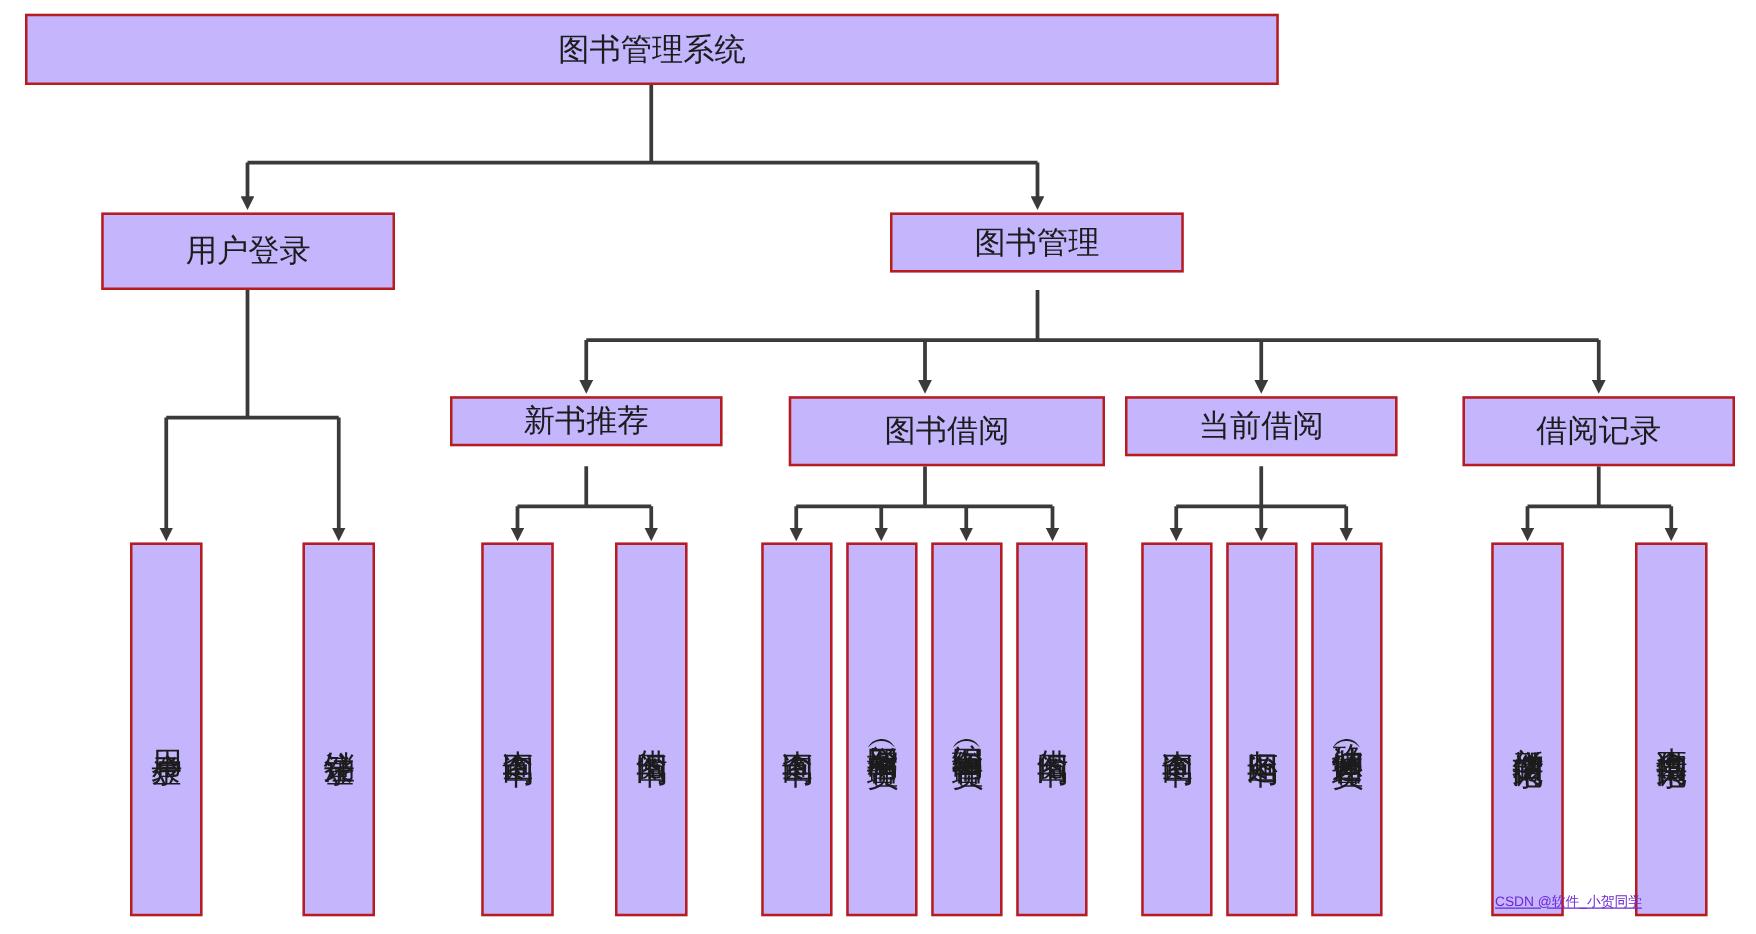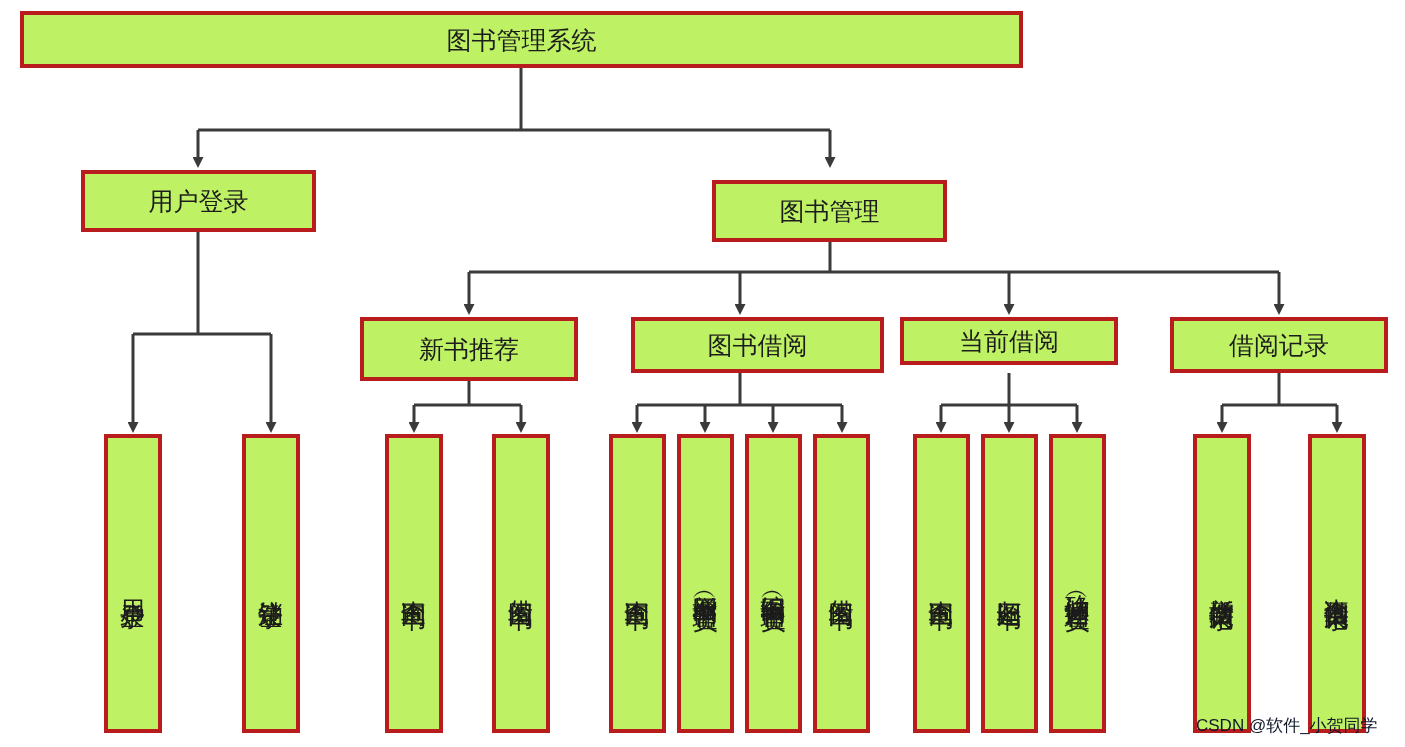--- a/index.html
+++ b/index.html
@@ -21,22 +21,22 @@
     position: absolute;
     left: 0;
     top: 0;
     width: 1405px;
     height: 747px;
     pointer-events: none;
   }
   .node {
     position: absolute;
     box-sizing: border-box;
-    background: #bef264;
-    border: 4px solid #b91c1c;
+    background: #c4b5fd;
+    border: 2px solid #b91c1c;
     display: flex;
     align-items: center;
     justify-content: center;
     z-index: 2;
   }
   .node-label {
     color: #1c1c1c;
     line-height: 1.12;
     text-align: center;
     white-space: nowrap;
@@ -52,24 +52,25 @@
     writing-mode: vertical-rl;
     text-orientation: upright;
     font-size: 25px;
     letter-spacing: 2px;
     white-space: nowrap;
   }
   #watermark {
     position: absolute;
     left: 1196px;
     top: 714px;
-    font-size: 17px;
-    color: #0f172a;
+    font-size: 11px;
+    color: #6d28d9;
     white-space: nowrap;
     z-index: 3;
+    text-decoration: underline;
   }
 </style>
 </head>
 <body>
 
 <div id="diagram">
 
   <svg id="wires" viewBox="0 0 1405 747">
     <defs>
       <marker id="arrow" markerWidth="11" markerHeight="11" refX="1" refY="5.5" orient="auto" markerUnits="userSpaceOnUse">
@@ -121,25 +122,25 @@
   </svg>
 
   <div class="node horizontal" style="left:20px; top:11px; width:1003px; height:57px;">
     <span class="node-label">图书管理系统</span>
   </div>
 
   <div class="node horizontal" style="left:81px; top:170px; width:235px; height:62px;">
     <span class="node-label">用户登录</span>
   </div>
 
-  <div class="node horizontal" style="left:712px; top:180px; width:235px; height:62px;">
+  <div class="node horizontal" style="left:712px; top:170px; width:235px; height:48px;">
     <span class="node-label">图书管理</span>
   </div>
 
-  <div class="node horizontal" style="left:360px; top:317px; width:218px; height:64px;">
+  <div class="node horizontal" style="left:360px; top:317px; width:218px; height:40px;">
     <span class="node-label">新书推荐</span>
   </div>
 
   <div class="node horizontal" style="left:631px; top:317px; width:253px; height:56px;">
     <span class="node-label">图书借阅</span>
   </div>
 
   <div class="node horizontal" style="left:900px; top:317px; width:218px; height:48px;">
     <span class="node-label">当前借阅</span>
   </div>

